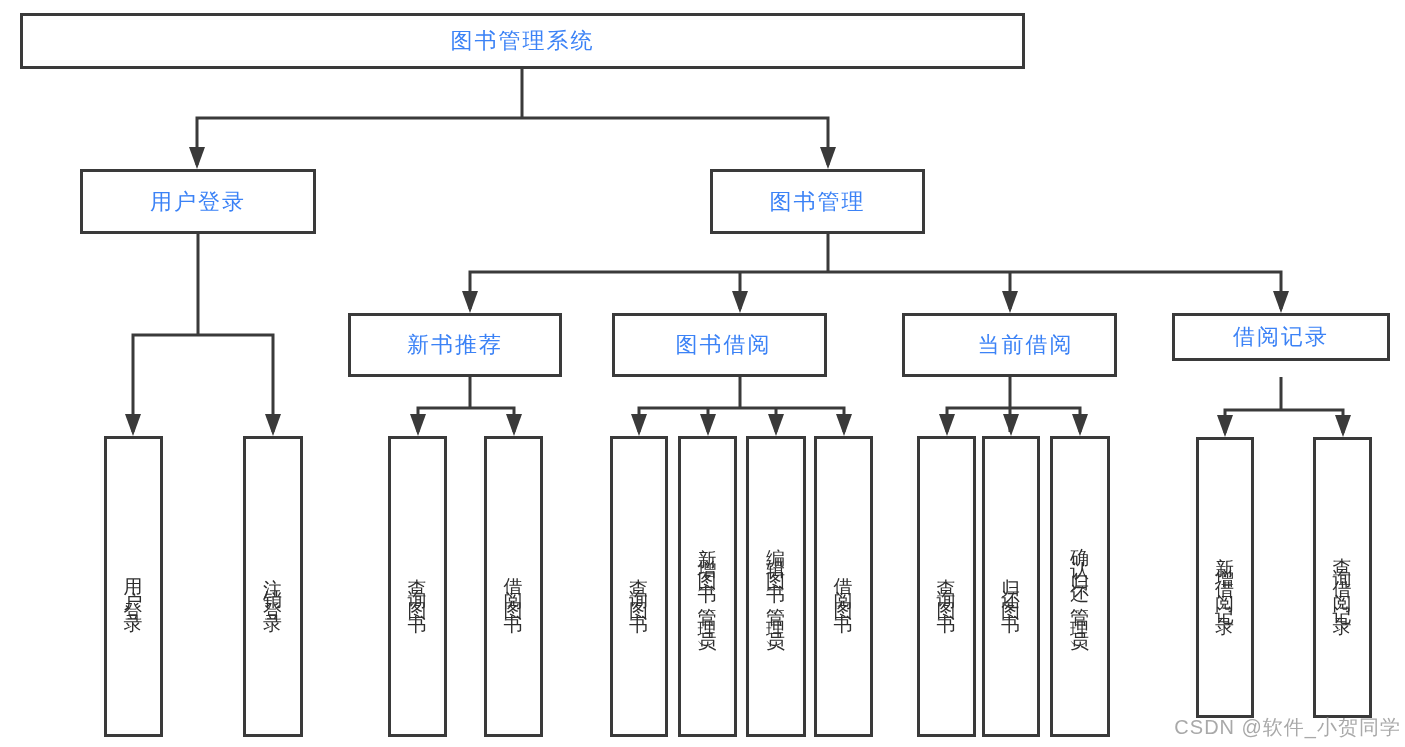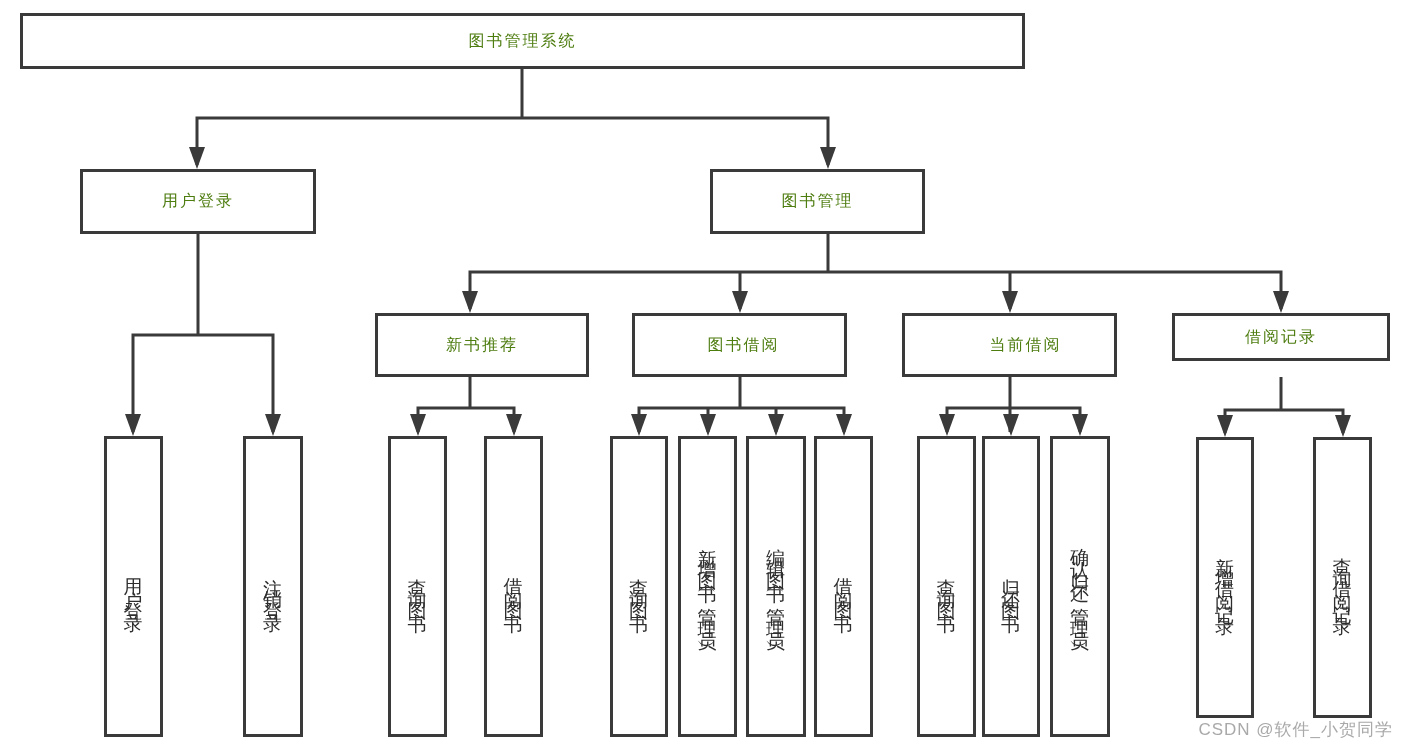--- a/index.html
+++ b/index.html
@@ -13,42 +13,42 @@
   #wires{position:absolute;left:0;top:0;z-index:1;}
   .box{
     position:absolute;
     box-sizing:border-box;
     border:3px solid #3a3a3a;
     background:#ffffff;
     display:flex;align-items:center;justify-content:center;
     z-index:2;
   }
   .hlabel{
-    font-size:16px;color:#4d7c0f;letter-spacing:2px;white-space:nowrap;
+    font-size:22px;color:#3b82f6;letter-spacing:2px;white-space:nowrap;
   }
   .leaf{
     position:absolute;
     box-sizing:border-box;
     border:3px solid #3a3a3a;
     background:#ffffff;
     display:flex;align-items:center;justify-content:center;
     z-index:2;
   }
   .vlabel{
     writing-mode:vertical-rl;
     text-orientation:mixed;
     font-size:19px;color:#2e2e2e;
     letter-spacing:12px;
     line-height:1;
     white-space:nowrap;
   }
   .watermark{
     position:absolute;
-    right:12px;bottom:6px;
-    font-size:17px;
+    right:4px;bottom:6px;
+    font-size:20px;
     color:#a9a9a9;
     letter-spacing:1px;
     z-index:3;
     white-space:nowrap;
   }
 </style>
 </head>
 <body>
 
 <div id="stage">
@@ -104,24 +104,24 @@
     <span class="hlabel">图书管理系统</span>
   </div>
 
   <div class="box" style="left:80px;top:169px;width:236px;height:65px;">
     <span class="hlabel">用户登录</span>
   </div>
   <div class="box" style="left:710px;top:169px;width:215px;height:65px;">
     <span class="hlabel">图书管理</span>
   </div>
 
-  <div class="box" style="left:375px;top:313px;width:214px;height:64px;align-items:center;">
+  <div class="box" style="left:348px;top:313px;width:214px;height:64px;align-items:center;">
     <span class="hlabel">新书推荐</span>
   </div>
-  <div class="box" style="left:632px;top:313px;width:215px;height:64px;padding-left:8px;">
+  <div class="box" style="left:612px;top:313px;width:215px;height:64px;padding-left:8px;">
     <span class="hlabel">图书借阅</span>
   </div>
   <div class="box" style="left:902px;top:313px;width:215px;height:64px;padding-left:32px;">
     <span class="hlabel">当前借阅</span>
   </div>
   <div class="box" style="left:1172px;top:313px;width:218px;height:48px;">
     <span class="hlabel">借阅记录</span>
   </div>
 
   <div class="leaf" style="left:104px;top:436px;width:59px;height:301px;">

